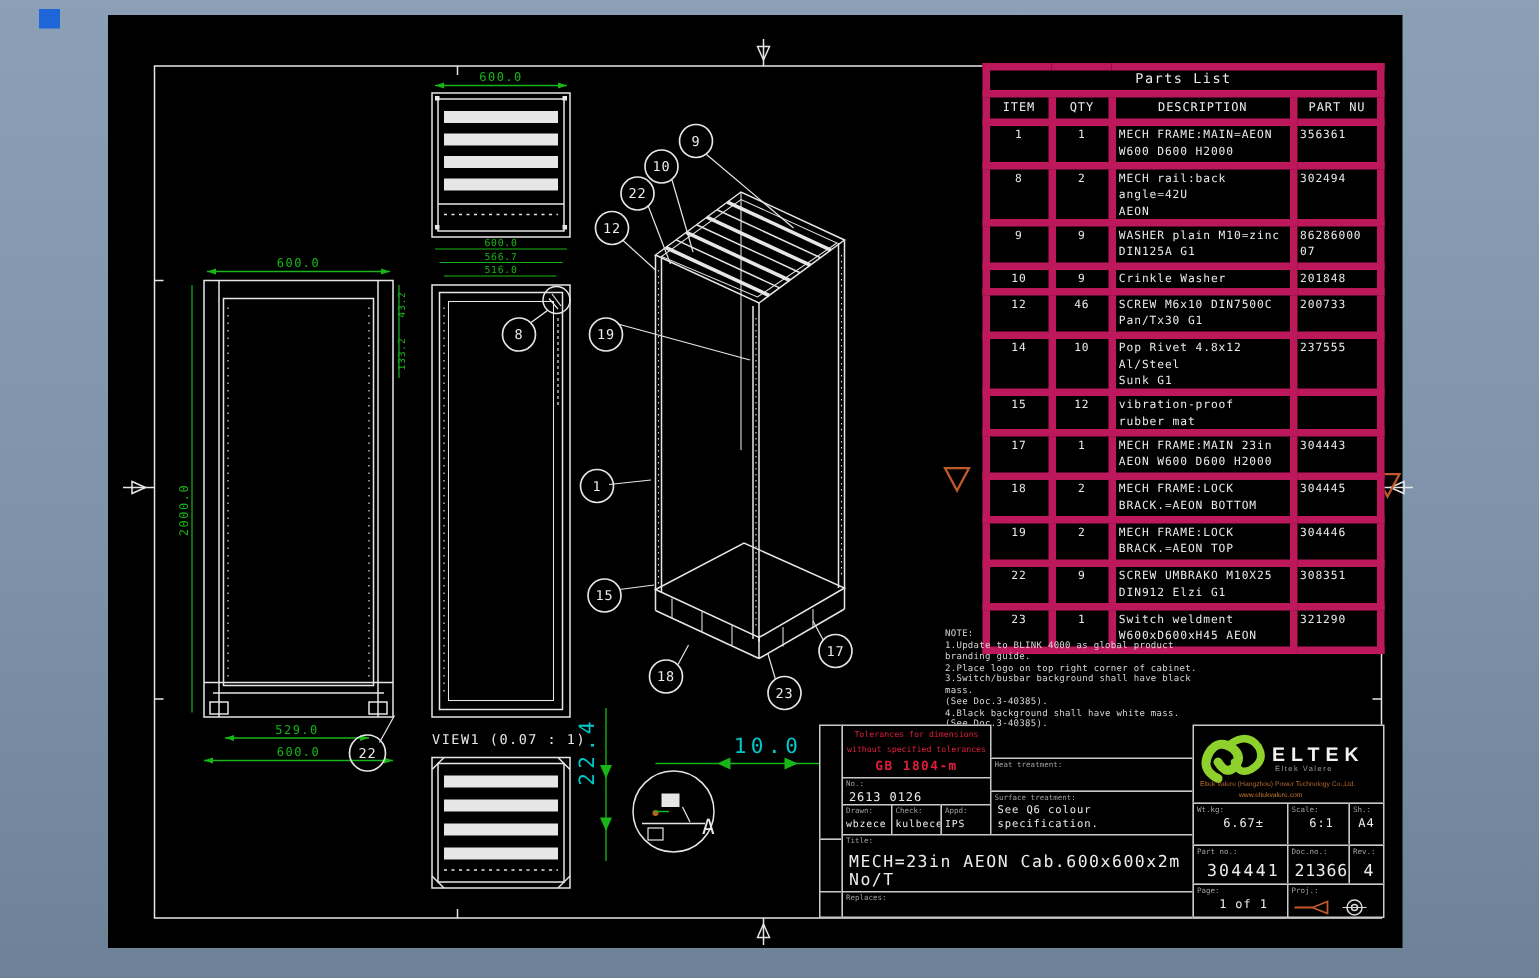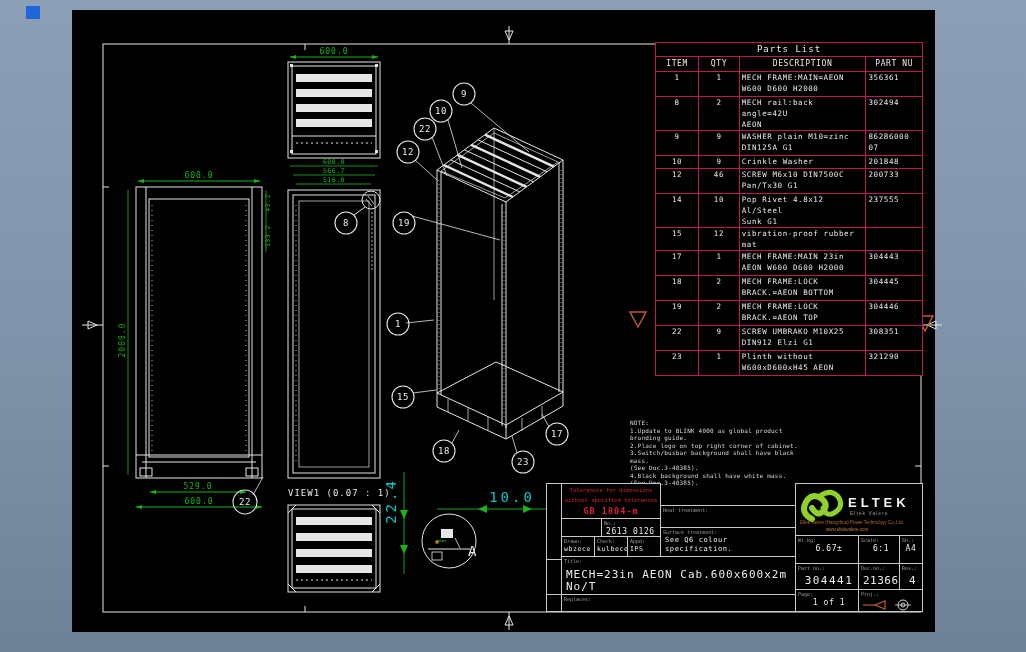--- a/index.html
+++ b/index.html
@@ -10,21 +10,21 @@
   svg text{user-select:none;}
   .dim{fill:#17b517;font:8px "DejaVu Sans Mono",monospace;letter-spacing:1px;text-anchor:middle;}
   .dimS{fill:#17b517;font:6.5px "DejaVu Sans Mono",monospace;letter-spacing:0.5px;text-anchor:middle;}
   .dimBig{fill:#00c9c9;font:14px "DejaVu Sans Mono",monospace;letter-spacing:3px;text-anchor:middle;}
   .wtext{fill:#e8e8e8;font:9px "DejaVu Sans Mono",monospace;letter-spacing:1px;}
   .atext{fill:#e8e8e8;font:14px "DejaVu Sans Mono",monospace;}
   .btext{fill:#ececec;font:9px "DejaVu Sans Mono",monospace;text-anchor:middle;letter-spacing:0.5px;}
   
   #parts{position:absolute;left:655px;top:42px;width:268px;}
   #parts table{border-collapse:collapse;width:268px;background:#000;}
-  #parts td,#parts th{border:1px solid #be185d;color:#e9e9e9;
+  #parts td,#parts th{border:5px solid #be185d;color:#e9e9e9;
       font:7.5px/11px "DejaVu Sans Mono",monospace;letter-spacing:0.6px;
       padding:0 2px;vertical-align:top;margin-top:41px;}
   #parts .tt{text-align:center;font-size:9px;line-height:13px;letter-spacing:1px;}
   #parts th{text-align:center;font-size:8px;line-height:14px;}
   #parts .c{text-align:center;}
   #parts tr.r2 td{height:24px;}
   #parts tr.r1 td{height:12px;}
   
   #notes{position:absolute;left:630px;top:419px;width:180px;color:#d6d6d6;
          font:6px/7.5px "DejaVu Sans Mono",monospace;letter-spacing:0.2px;}
@@ -391,21 +391,21 @@
               <div>DIN912 Elzi G1</div>
             </td>
             <td>
               <div>308351</div>
             </td>
           </tr>
       <tr class="r2">
             <td class="c">23</td>
             <td class="c">1</td>
             <td>
-              <div>Plinth without</div>
+              <div>Switch weldment</div>
               <div>W600xD600xH45 AEON</div>
             </td>
             <td>
               <div>321290</div>
             </td>
           </tr>
     </tbody>
       </table>
   </div>
 
@@ -422,21 +422,21 @@
   <div>
     <div class="cell" style="left:546px;top:483px;width:16px;height:77px;"></div>
     <div class="cell" style="left:546px;top:559px;width:16px;height:36px;"></div>
     <div class="cell" style="left:546px;top:594px;width:16px;height:18px;"></div>
 
     <div class="cell tolbox" style="left:561px;top:483px;width:100px;height:36px;">
       <div class="red tol1">Tolerances for dimensions</div>
       <div class="red tol1">without specified tolerances</div>
       <div class="red tol2">GB 1804-m</div>
     </div>
-    <div class="cell" style="left:561px;top:518px;width:100px;height:19px;margin-left:40px;">
+    <div class="cell" style="left:561px;top:518px;width:100px;height:19px;">
       <span class="lbl">No.:</span>
       <span class="val">2613 0126</span>
     </div>
     <div class="cell" style="left:561px;top:536px;width:34px;height:21px;">
       <span class="lbl">Drawn:</span>
         <span class="val" style="font-size:6.5px;padding-left:2px;">wbzece</span>
     </div>
     <div class="cell" style="left:594px;top:536px;width:34px;height:21px;">
       <span class="lbl">Check:</span>
         <span class="val" style="font-size:6.5px;padding-left:2px;">kulbece</span>

